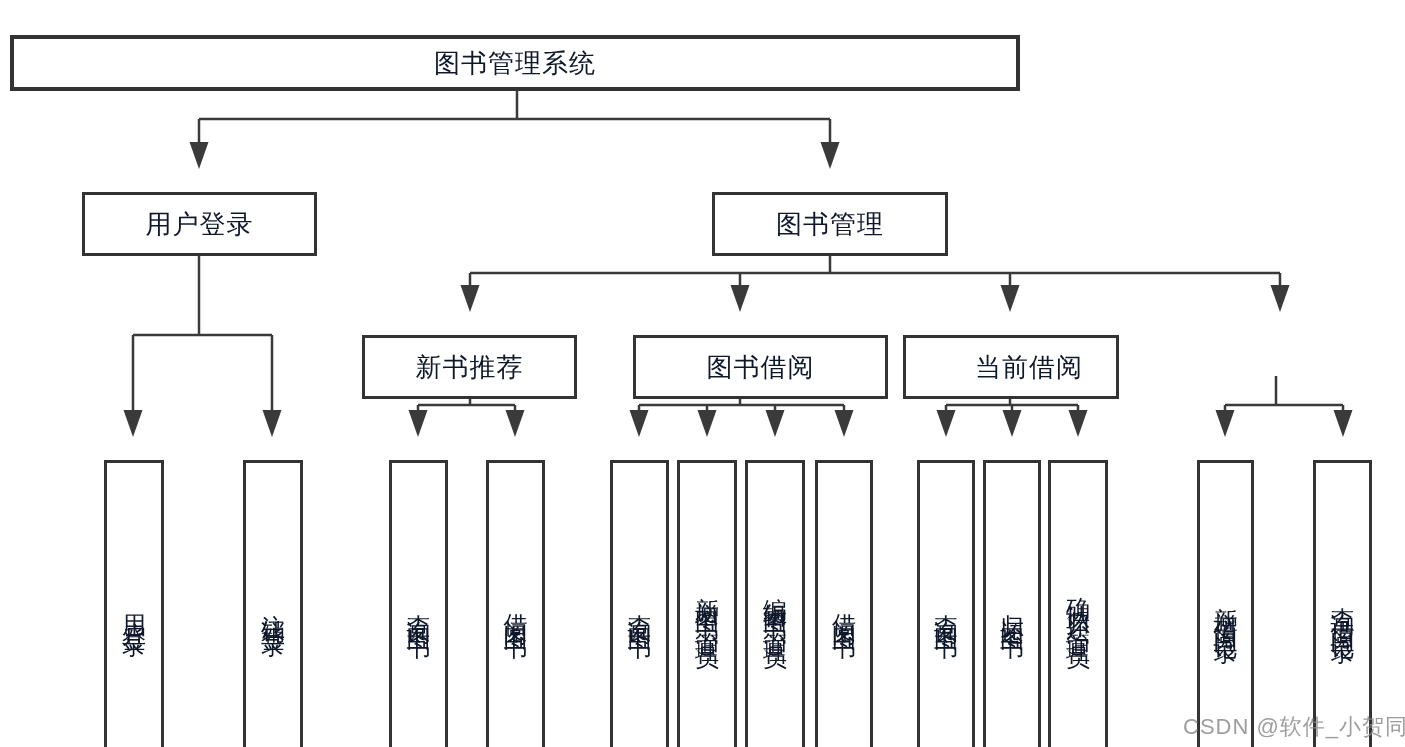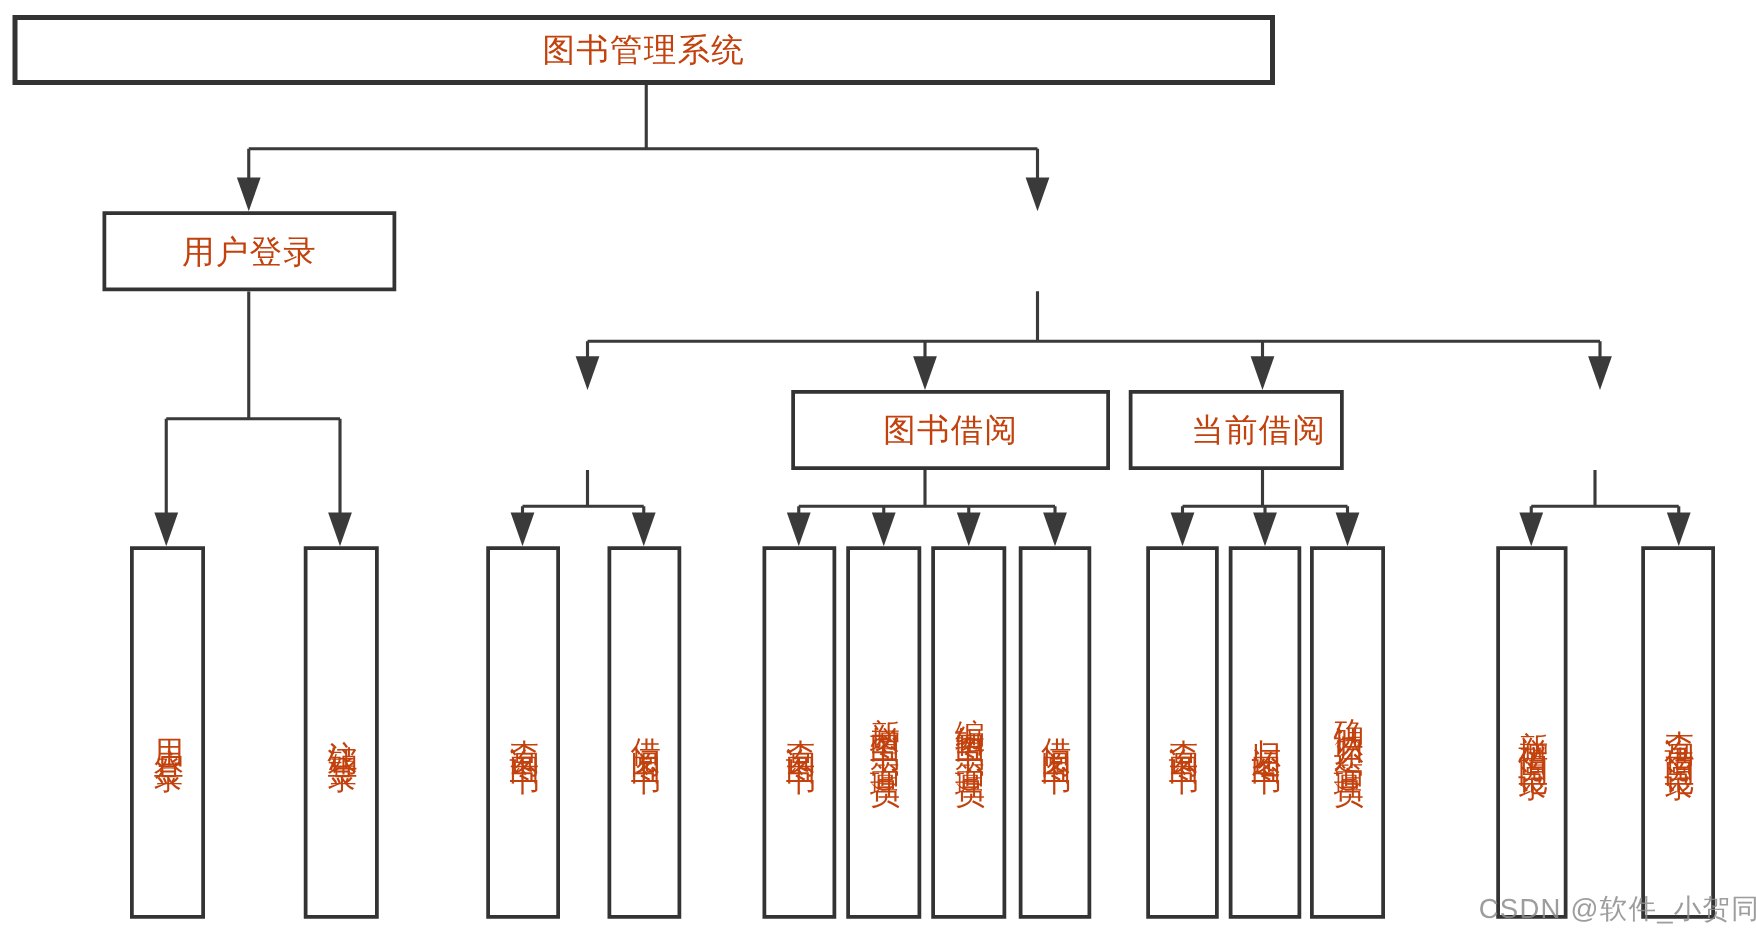--- a/index.html
+++ b/index.html
@@ -12,28 +12,29 @@
     font-family: "Liberation Sans", sans-serif;
   }
   .wires { position: absolute; left: 0; top: 0; }
   .wires path { stroke: #3a3a3a; stroke-width: 2.5; fill: none; }
   .wires polygon { fill: #3a3a3a; stroke: none; }
   .node {
     position: absolute;
     box-sizing: border-box;
     background: #ffffff;
     border: 3px solid #333333;
-    color: #c2410c;
+    color: #0f172a;
     display: flex;
     align-items: center;
     justify-content: center;
     font-size: 26px;
     letter-spacing: 1px;
     text-align: center;
     white-space: nowrap;
+    margin-top: 23px;
   }
   .node.root { border-width: 4px; }
   .node.v {
     writing-mode: vertical-rl;
     text-orientation: mixed;
     font-size: 24px;
     letter-spacing: 7px;
     white-space: normal;
   }
   .watermark {
@@ -85,23 +86,25 @@
     <polygon points="936.5,410 955.5,410 946,437"></polygon>
     <polygon points="1002.5,410 1021.5,410 1012,437"></polygon>
     <polygon points="1068.5,410 1087.5,410 1078,437"></polygon>
     <polygon points="1215.5,410 1234.5,410 1225,437"></polygon>
     <polygon points="1333.5,410 1352.5,410 1343,437"></polygon>
   </svg>
 
   <div class="node root" style="left:10px; top:12px; width:1010px; height:56px;">图书管理系统</div>
 
   <div class="node" style="left:82px; top:169px; width:235px; height:64px;">用户登录</div>
+  <div class="node" style="left:712px; top:169px; width:236px; height:64px;">图书管理</div>
 
+  <div class="node" style="left:362px; top:312px; width:215px; height:64px;">新书推荐</div>
   <div class="node" style="left:633px; top:312px; width:255px; height:64px;">图书借阅</div>
-  <div class="node" style="left:903px; top:312px; width:172px; height:64px;padding-left:36px;">当前借阅</div>
+  <div class="node" style="left:903px; top:312px; width:216px; height:64px;padding-left:36px;">当前借阅</div>
 
   <div class="node v" style="left:104px; top:437px; width:60px; height:298px;">用户登录</div>
   <div class="node v" style="left:243px; top:437px; width:60px; height:298px;">注销登录</div>
 
   <div class="node v" style="left:389px; top:437px; width:59px; height:298px;">查询图书</div>
   <div class="node v" style="left:486px; top:437px; width:59px; height:298px;">借阅图书</div>
 
   <div class="node v" style="left:610px; top:437px; width:59px; height:298px;">查询图书</div>
   <div class="node v" style="left:677px; top:437px; width:60px; height:298px;">新增图书（管理员）</div>
   <div class="node v" style="left:745px; top:437px; width:60px; height:298px;">编辑图书（管理员）</div>

